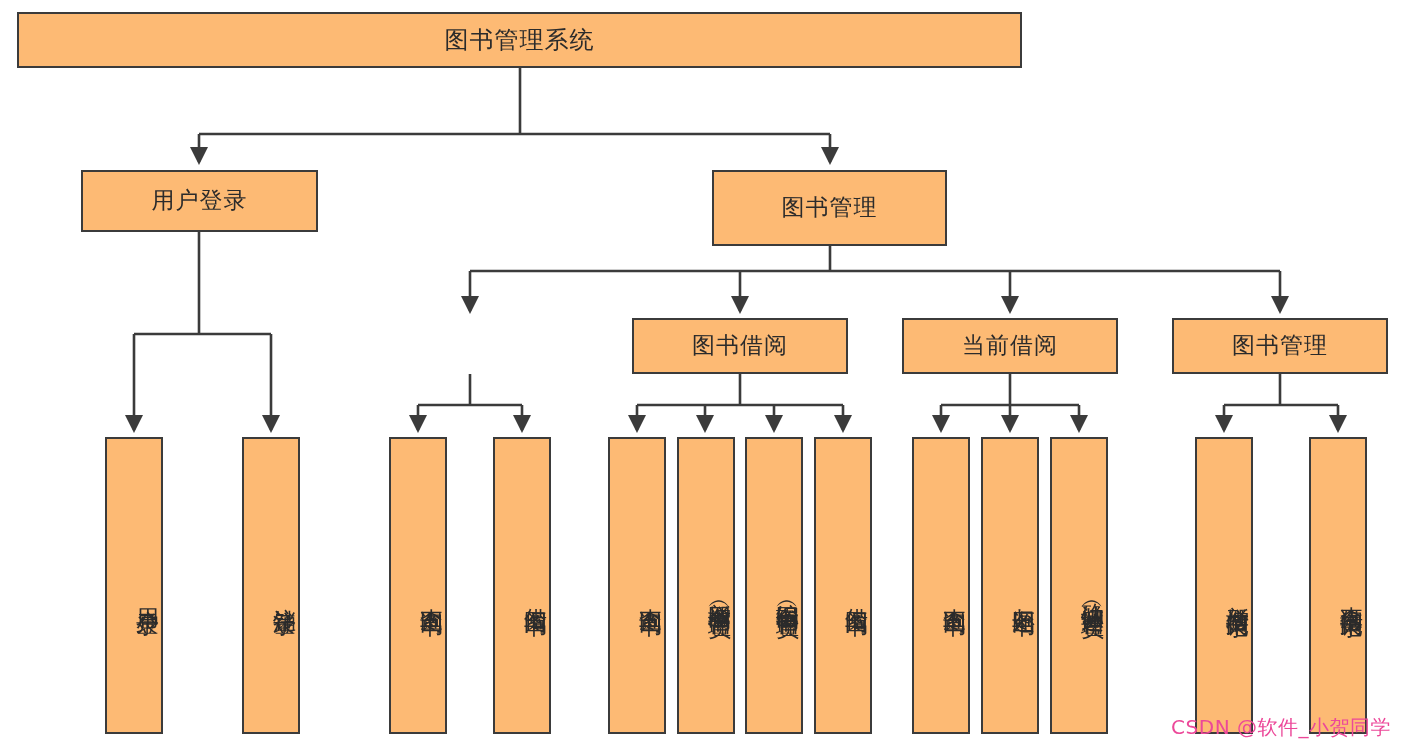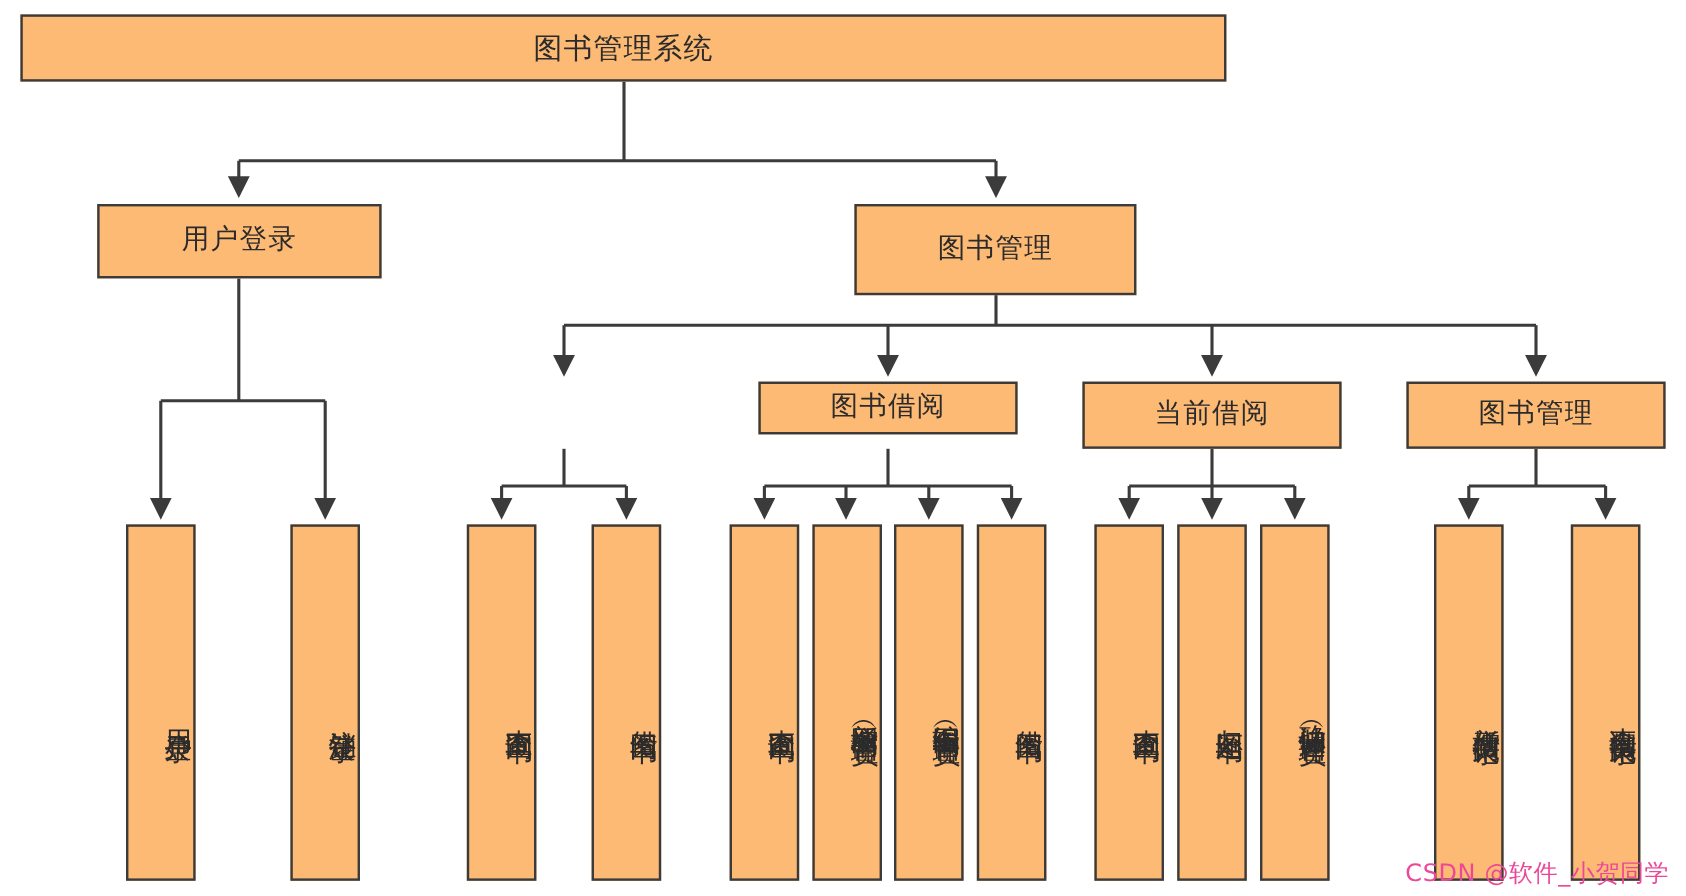--- a/index.html
+++ b/index.html
@@ -117,21 +117,21 @@
     </g>
   </svg>
 
   <div class="node node-h node-root" style="left:17px;top:12px;width:1005px;height:56px;">图书管理系统</div>
 
   <div class="node node-h" style="left:81px;top:170px;width:237px;height:62px;">用户登录</div>
 
   <div class="node node-h" style="left:712px;top:170px;width:235px;height:76px;">图书管理</div>
 
 
-  <div class="node node-h" style="left:632px;top:318px;width:216px;height:44px;">图书借阅</div>
+  <div class="node node-h" style="left:632px;top:318px;width:216px;height:56px;">图书借阅</div>
 
   <div class="node node-h" style="left:902px;top:318px;width:216px;height:56px;">当前借阅</div>
 
   <div class="node node-h" style="left:1172px;top:318px;width:216px;height:56px;">图书管理</div>
 
   <div class="node node-v" style="left:105px;top:437px;width:58px;height:297px;">
     <span>用户登录</span>
   </div>
 
   <div class="node node-v" style="left:242px;top:437px;width:58px;height:297px;">

